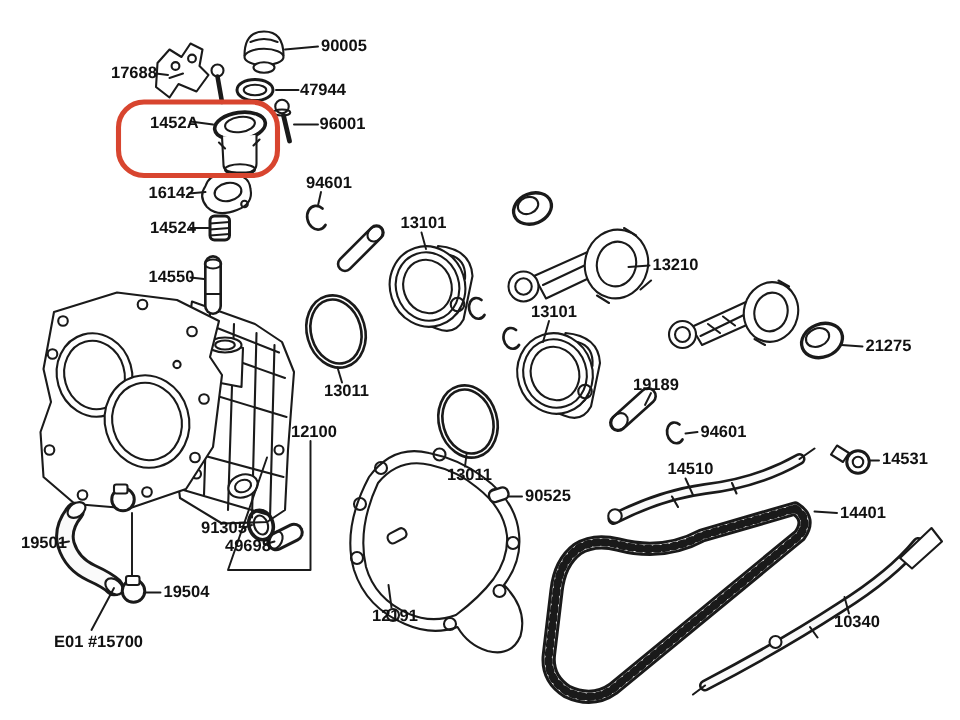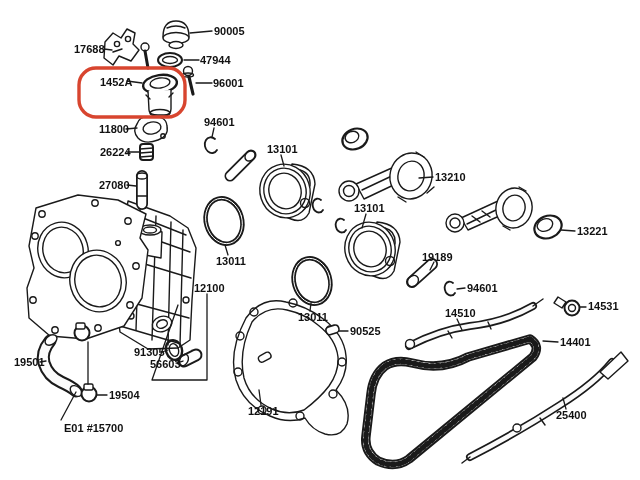--- a/index.html
+++ b/index.html
@@ -274,38 +274,38 @@
   </g>
 
   <rect x="79" y="68" width="106" height="49" rx="17" stroke-width="3.4" stroke="#d8452f"></rect>
 </svg>
 
 <span class="lbl" style="left:214px;top:26px">90005</span>
 <span class="lbl" style="left:74px;top:44px">17688</span>
 <span class="lbl" style="left:200px;top:55px">47944</span>
 <span class="lbl" style="left:100px;top:77px">1452A</span>
 <span class="lbl" style="left:213px;top:78px">96001</span>
-<span class="lbl" style="left:99px;top:124px">11800</span>
+<span class="lbl" style="left:99px;top:124px">16142</span>
 <span class="lbl" style="left:204px;top:117px">94601</span>
-<span class="lbl" style="left:100px;top:147px">26224</span>
-<span class="lbl" style="left:99px;top:180px">27080</span>
+<span class="lbl" style="left:100px;top:147px">14524</span>
+<span class="lbl" style="left:99px;top:180px">14550</span>
 <span class="lbl" style="left:267px;top:144px">13101</span>
 <span class="lbl" style="left:435px;top:172px">13210</span>
 <span class="lbl" style="left:354px;top:203px">13101</span>
-<span class="lbl" style="left:577px;top:226px">13221</span>
+<span class="lbl" style="left:577px;top:226px">21275</span>
 <span class="lbl" style="left:422px;top:252px">19189</span>
 <span class="lbl" style="left:467px;top:283px">94601</span>
 <span class="lbl" style="left:216px;top:256px">13011</span>
 <span class="lbl" style="left:298px;top:312px">13011</span>
 <span class="lbl" style="left:194px;top:283px">12100</span>
 <span class="lbl" style="left:350px;top:326px">90525</span>
 <span class="lbl" style="left:134px;top:347px">91305</span>
-<span class="lbl" style="left:150px;top:359px">56603</span>
+<span class="lbl" style="left:150px;top:359px">49698</span>
 <span class="lbl" style="left:14px;top:357px">19501</span>
 <span class="lbl" style="left:109px;top:390px">19504</span>
-<span class="lbl" style="left:64px;top:423px">E01 #15700</span>
+<span class="lbl" style="left:36px;top:423px">E01 #15700</span>
 <span class="lbl" style="left:248px;top:406px">12191</span>
 <span class="lbl" style="left:445px;top:308px">14510</span>
 <span class="lbl" style="left:588px;top:301px">14531</span>
 <span class="lbl" style="left:560px;top:337px">14401</span>
-<span class="lbl" style="left:556px;top:410px">25400</span>
+<span class="lbl" style="left:556px;top:410px">10340</span>
 
 </div>
 
 </body></html>

